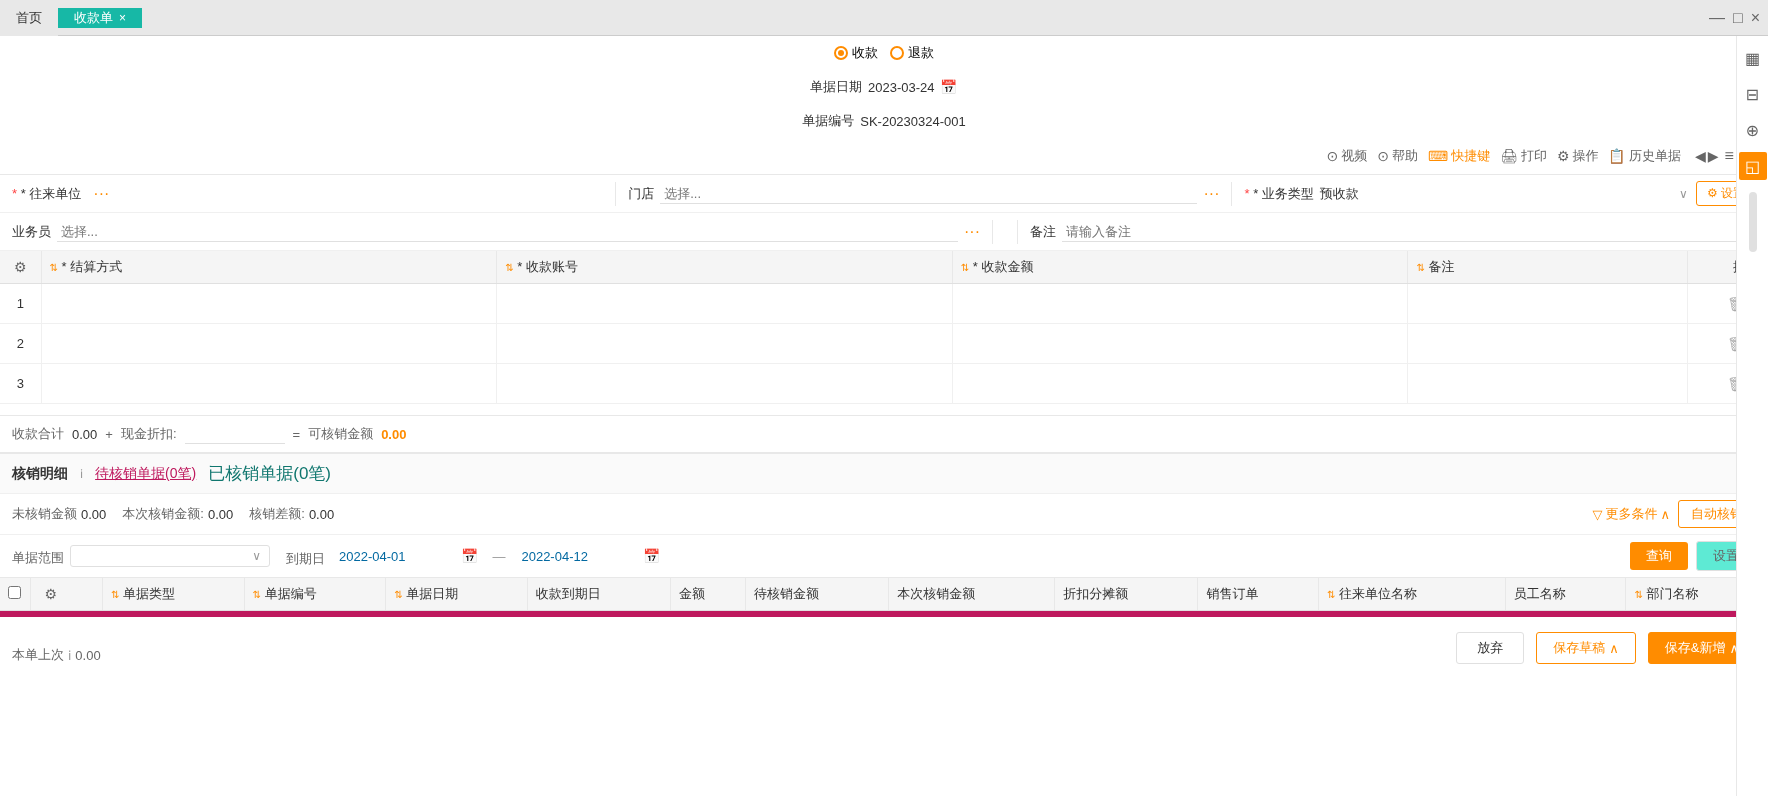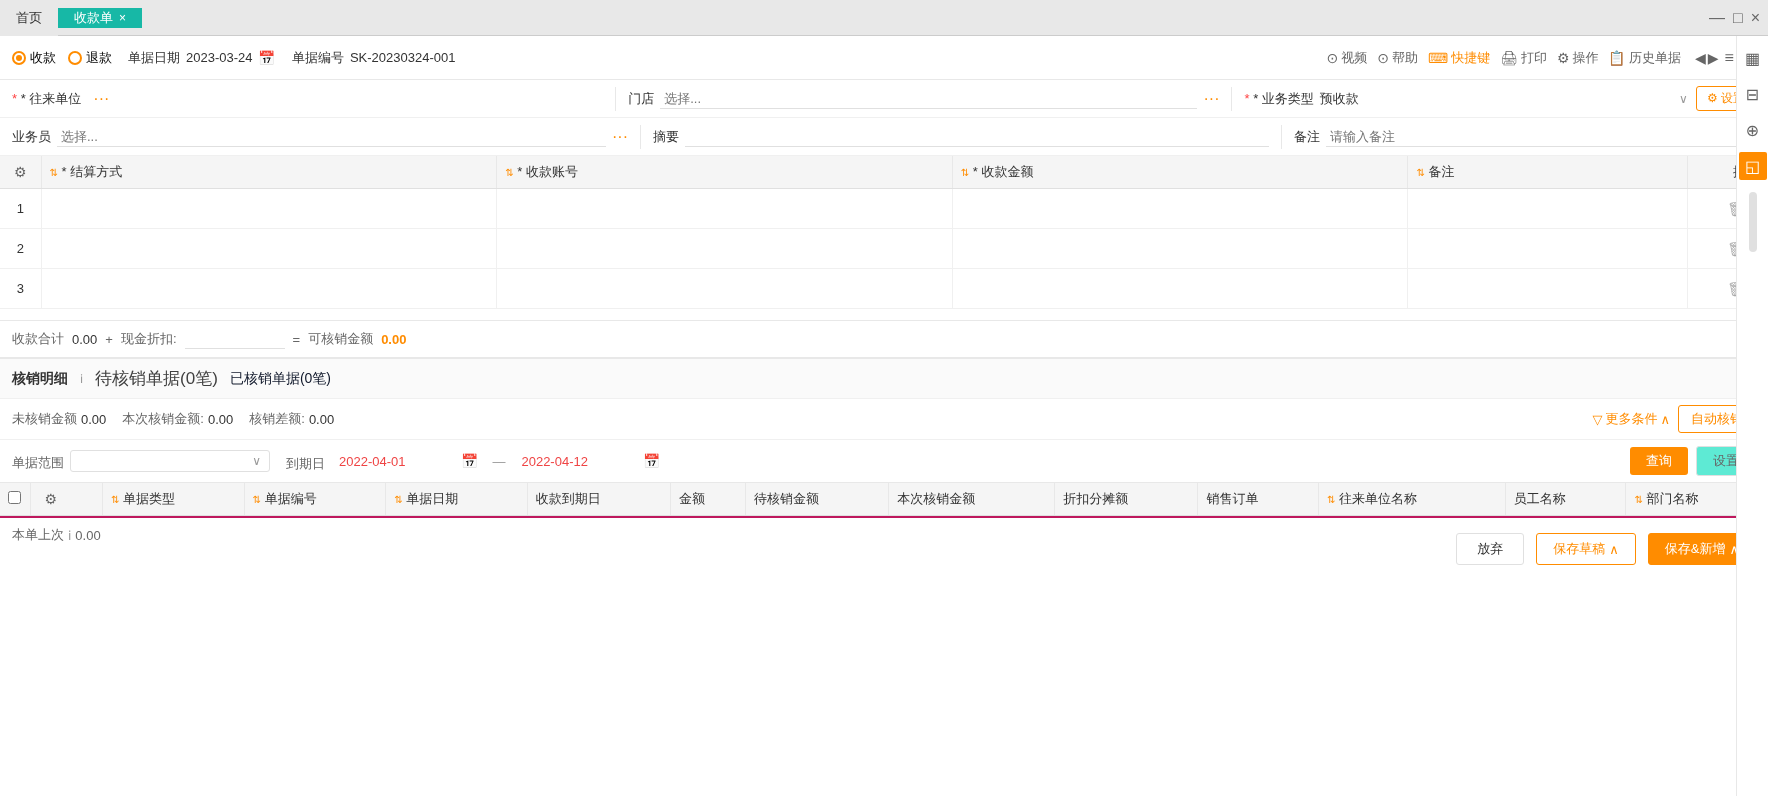--- a/index.html
+++ b/index.html
@@ -21,21 +21,21 @@
     .tab-close { color: #fff; cursor: pointer; font-size: 12px; }
     .tab-bar-right { margin-left: auto; display: flex; align-items: center; padding-right: 8px; gap: 8px; }
     .tab-bar-icon { font-size: 16px; color: #666; cursor: pointer; }
 
     
     .main-container { background: #fff; height: calc(796px - 36px); display: flex; flex-direction: column; }
 
     
     .toolbar {
       display: flex; align-items: center; padding: 8px 12px; border-bottom: 1px solid #e8e8e8;
-      gap: 16px; min-height: 44px;
+      gap: 16px; min-height: 44px; flex-direction: column;
     }
     .radio-group { display: flex; align-items: center; gap: 12px; }
     .radio-item { display: flex; align-items: center; gap: 4px; cursor: pointer; }
     .radio-dot { width: 14px; height: 14px; border-radius: 50%; border: 2px solid #ff8c00; background: #fff; display: flex; align-items: center; justify-content: center; }
     .radio-dot.checked::after { content: ''; width: 6px; height: 6px; border-radius: 50%; background: #ff8c00; display: block; }
     .toolbar-field { display: flex; align-items: center; gap: 6px; }
     .toolbar-label { color: #333; white-space: nowrap; }
     .toolbar-value { color: #333; }
     .toolbar-icon { color: #ff8c00; cursor: pointer; font-size: 14px; }
     .toolbar-right { margin-left: auto; display: flex; align-items: center; gap: 10px; }
@@ -95,22 +95,22 @@
       padding: 2px 4px; text-align: right;
     }
 
     
     .section-header {
       display: flex; align-items: center; padding: 8px 12px; gap: 12px;
       border-bottom: 1px solid #f0f0f0; background: #fff;
     }
     .section-title { font-size: 14px; font-weight: bold; color: #333; }
     .info-icon { color: #999; cursor: pointer; font-size: 12px; }
-    .tab-link { color: #404040; cursor: pointer; font-size: 17px; }
-    .tab-link-gray { color: #0f172a; cursor: pointer; font-size: 14px; }
+    .tab-link { color: #be185d; cursor: pointer; font-size: 14px; text-decoration: underline; }
+    .tab-link-gray { color: #0f766e; cursor: pointer; font-size: 17px; }
 
     .filter-row {
       display: flex; align-items: center; padding: 6px 12px; gap: 16px;
       border-bottom: 1px solid #f0f0f0; background: #fff;
     }
     .filter-item { display: flex; align-items: center; gap: 4px; }
     .filter-label { color: #666; }
     .filter-value { color: #333; }
     .filter-right { margin-left: auto; display: flex; align-items: center; gap: 8px; }
     .more-filter { color: #ff8c00; cursor: pointer; font-size: 13px; display: flex; align-items: center; gap: 3px; }
@@ -119,21 +119,21 @@
       cursor: pointer; border-radius: 3px; font-size: 13px;
     }
 
     
     .search-filters {
       display: flex; align-items: center; padding: 6px 12px; gap: 16px;
       border-bottom: 1px solid #e8e8e8; background: #fff; flex-wrap: wrap;
     }
     .search-field { display: flex; align-items: flex-end; gap: 6px; }
     .search-label { color: #666; white-space: nowrap; }
-    .search-input { border: none; outline: none; padding: 4px 8px; width: 120px; font-size: 13px; color: #ef4444; }
+    .search-input { border: none; outline: none; padding: 4px 8px; width: 120px; font-size: 13px; color: #0369a1; }
     .date-sep { color: #999; margin: 0 4px; }
     .cal-icon { color: #ff8c00; cursor: pointer; padding: 0 6px; font-size: 14px; }
     .search-right { margin-left: auto; display: flex; align-items: center; gap: 8px; }
     .query-btn {
       background: #ff8c00; color: #fff; border: none; padding: 5px 16px;
       cursor: pointer; border-radius: 3px; font-size: 13px;
     }
     .settings-btn2 {
       background: #5eead4; border: 1px solid #e0e0e0; color: #666; padding: 5px 16px;
       cursor: pointer; border-radius: 3px; font-size: 13px;
@@ -145,21 +145,21 @@
     .bottom-table { width: 100%; border-collapse: collapse; }
     .bottom-table th {
       background: #f5f5f5; border-bottom: 1px solid #e0e0e0; border-right: 1px solid #e8e8e8;
       padding: 6px 8px; text-align: left; font-weight: normal; color: #333; white-space: nowrap;
       position: sticky; top: 0;
     }
     .checkbox-col { width: 30px; text-align: center; }
 
     
     .footer {
-      display: flex; align-items: flex-start; padding: 8px 12px; border-top: 2px solid #be185d;
+      display: flex; align-items: flex-end; padding: 8px 12px; border-top: 6px solid #be185d;
       background: #fff; gap: 8px; min-height: 44px;
     }
     .footer-info { display: flex; align-items: center; gap: 4px; color: #666; }
     .footer-info-icon { color: #999; cursor: pointer; }
     .footer-right { margin-left: auto; display: flex; align-items: center; gap: 12px; margin-top: 7px; }
     .btn-abandon {
       background: #fff; border: 1px solid #e0e0e0; color: #333; padding: 6px 20px;
       cursor: pointer; border-radius: 3px; font-size: 13px;
     }
     .btn-draft {
@@ -286,24 +286,20 @@
     </div>
   </div>
 
   <div class="form-row">
     <div class="form-field" style="flex:2;">
       <span class="field-label">业务员</span>
       <input class="field-input" placeholder="选择..." style="">
       <span class="field-dots">···</span>
     </div>
     <div class="field-divider"></div>
-    <div class="form-field" style="flex:2;">
-      <span class="field-label">摘要</span>
-      <input class="field-input" placeholder="" style="">
-    </div>
     <div class="field-divider"></div>
     <div class="form-field" style="flex:1.5;">
       <span class="field-label">备注</span>
       <input class="field-input" placeholder="请输入备注" style="">
     </div>
   </div>
 
   <div class="table-section" style="max-height:165px; overflow:auto;">
     <table class="data-table">
       <thead>

